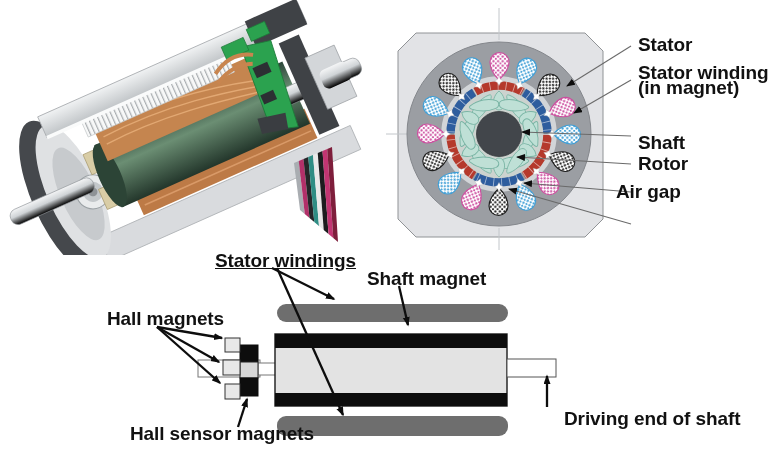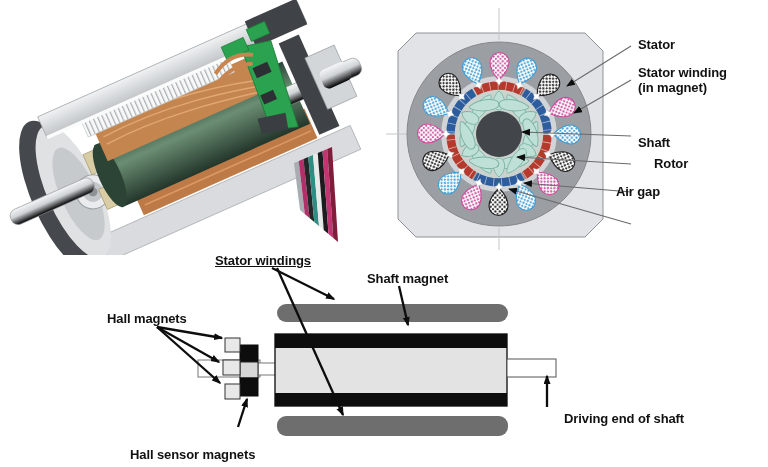--- a/index.html
+++ b/index.html
@@ -1,19 +1,19 @@
 <!DOCTYPE html>
 <html><head>
 <meta charset="utf-8">
 <style>
   html,body{margin:0;padding:0;background:#fff;}
   #app{position:relative;width:768px;height:467px;background:#fff;overflow:hidden;
        font-family:"Liberation Sans",sans-serif;}
   svg{position:absolute;left:0;top:0;}
-  .lbl{position:absolute;font-weight:bold;font-size:13px;line-height:14px;color:#111;
+  .lbl{position:absolute;font-weight:bold;font-size:19px;line-height:14px;color:#111;
        white-space:nowrap;letter-spacing:-0.1px;}
 </style>
 </head>
 <body>
 
 <div id="app">
 
   <svg width="395" height="255" viewBox="0 0 395 255">
     <defs>
       <linearGradient id="shaftGrad" x1="0" y1="0" x2="0" y2="1">
@@ -208,21 +208,21 @@
       <path d="M631 164 L517 157" marker-end="url(#ahx)"></path>
       <path d="M631 192 L524 183" marker-end="url(#ahx)"></path>
       <path d="M631 224 L509 189" marker-end="url(#ahx)"></path>
     </g>
   </svg>
 
   <div class="lbl" style="left:638px;top:38px;">Stator</div>
   <div class="lbl" style="left:638px;top:66px;">Stator winding</div>
   <div class="lbl" style="left:638px;top:81px;">(in magnet)</div>
   <div class="lbl" style="left:638px;top:136px;">Shaft</div>
-  <div class="lbl" style="left:638px;top:157px;margin-left:16px;">Rotor</div>
+  <div class="lbl" style="left:638px;top:157px;">Rotor</div>
   <div class="lbl" style="left:616px;top:185px;">Air gap</div>
 
   <svg width="768" height="212" viewBox="0 255 768 212" style="top:255px;">
     <defs>
       <marker id="ah2" markerWidth="10" markerHeight="8" refX="8" refY="3.5" orient="auto" markerUnits="userSpaceOnUse">
         <path d="M0,0 L9.5,3.5 L0,7 Z" fill="#0d0d0d"></path>
       </marker>
     </defs>
 
     <rect x="277" y="304" width="231" height="18" rx="9" fill="#6e6e6e"></rect>
@@ -251,16 +251,16 @@
       <path d="M157 327 L219 362" marker-end="url(#ah2)"></path>
       <path d="M157 327 L220 383" marker-end="url(#ah2)"></path>
       <path d="M238 427 L247 399" marker-end="url(#ah2)"></path>
       <path d="M547 407 L547 376" marker-end="url(#ah2)"></path>
     </g>
   </svg>
 
   <div class="lbl" style="left:215px;top:254px;text-decoration:underline;">Stator windings</div>
   <div class="lbl" style="left:367px;top:272px;">Shaft magnet</div>
   <div class="lbl" style="left:107px;top:312px;">Hall magnets</div>
-  <div class="lbl" style="left:130px;top:448px;">Hall sensor magnets</div>
+  <div class="lbl" style="left:130px;top:427px;">Hall sensor magnets</div>
   <div class="lbl" style="left:516px;top:412px;margin-left:48px;">Driving end of shaft</div>
 
 </div>
 
 </body></html>

